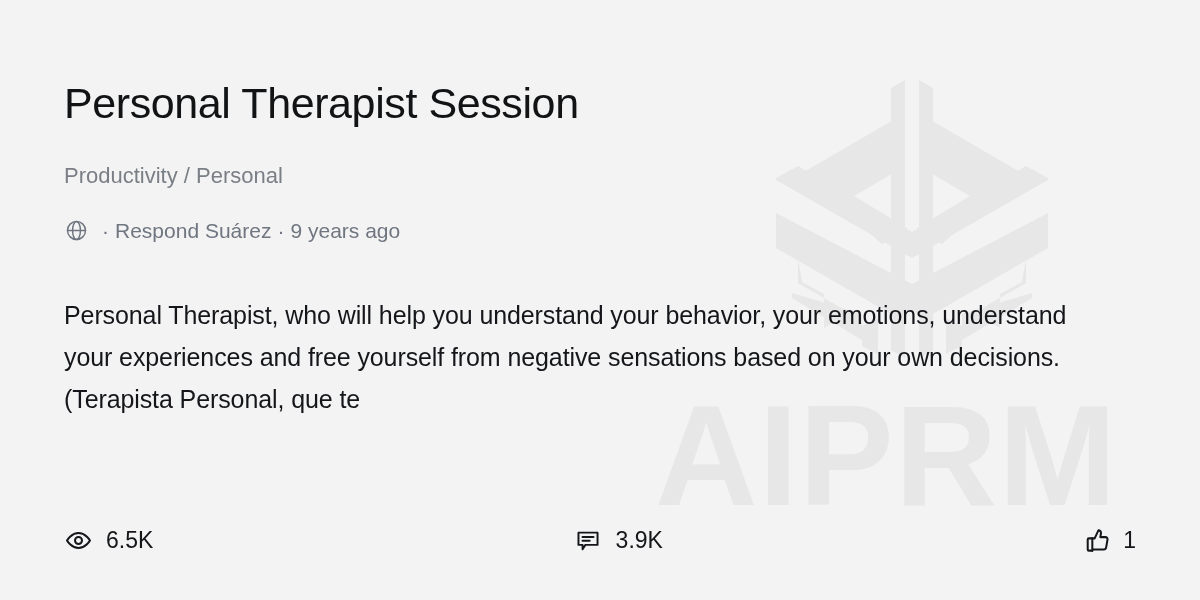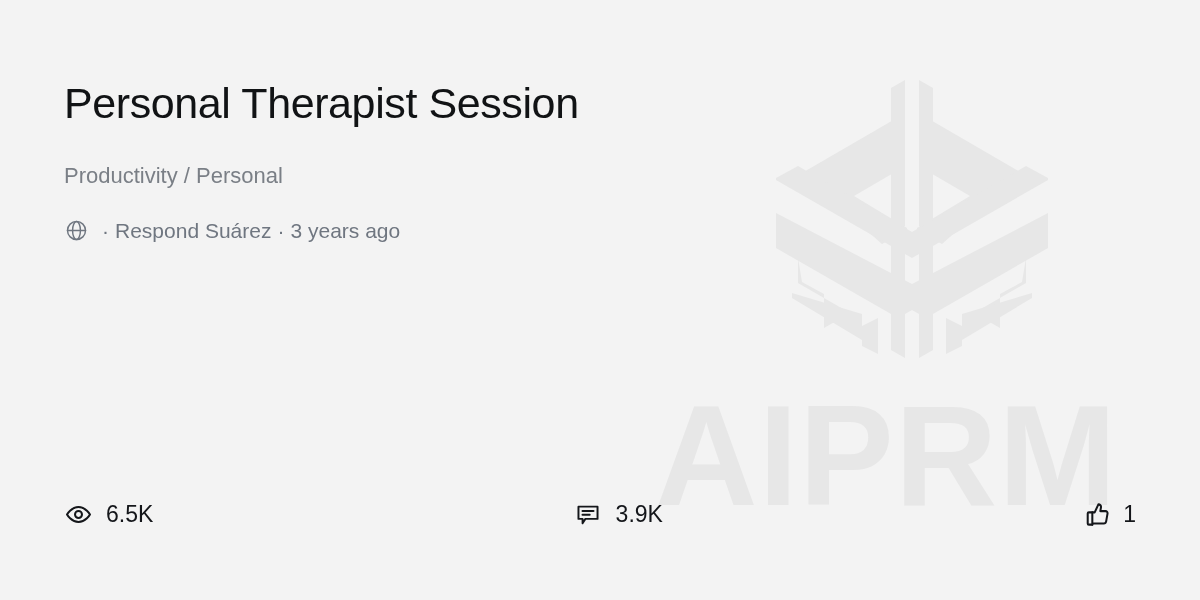--- a/index.html
+++ b/index.html
@@ -135,20 +135,21 @@
     justify-content: space-between;
   }
 
   .stat-item {
     display: flex;
     align-items: center;
     gap: 14px;
     font-size: 23px;
     color: #14161a;
     line-height: 1;
+    margin-top: 26px;
   }
 
   .stat-item.stat-right { gap: 12px; }
 
   .stat-icon {
     display: inline-flex;
     align-items: center;
     justify-content: center;
     width: 28px;
     height: 28px;
@@ -212,23 +213,24 @@
       <span class="globe-icon">
         <svg viewBox="0 0 24 24" width="23" height="23" fill="none" stroke="currentColor" stroke-width="1.5" stroke-linecap="round" stroke-linejoin="round" aria-hidden="true">
           <circle cx="12" cy="12" r="9.4"></circle>
           <ellipse cx="12" cy="12" rx="4.1" ry="9.4"></ellipse>
           <line x1="2.6" y1="12" x2="21.4" y2="12"></line>
         </svg>
       </span>
       <span class="byline-sep">·</span>
       <span>Respond Suárez</span>
       <span class="byline-sep">·</span>
-      <span>3 years ago</span>
+      <span>9 years ago</span>
     </div>
 
+    <p class="prompt-description">Personal Therapist, who will help you understand your behavior, your emotions, understand your experiences and free yourself from negative sensations based on your own decisions. (Terapista Personal, que te</p>
 
     <div class="prompt-stats">
 
       <div class="stat-item stat-views">
         <span class="stat-icon">
           <svg viewBox="0 0 24 24" width="27" height="27" fill="none" stroke="currentColor" stroke-width="1.8" stroke-linecap="round" stroke-linejoin="round" aria-hidden="true">
             <path d="M1.8 12S5.6 5.4 12 5.4 22.2 12 22.2 12 18.4 18.6 12 18.6 1.8 12 1.8 12z"></path>
             <circle cx="12" cy="12" r="3.1"></circle>
           </svg>
         </span>

